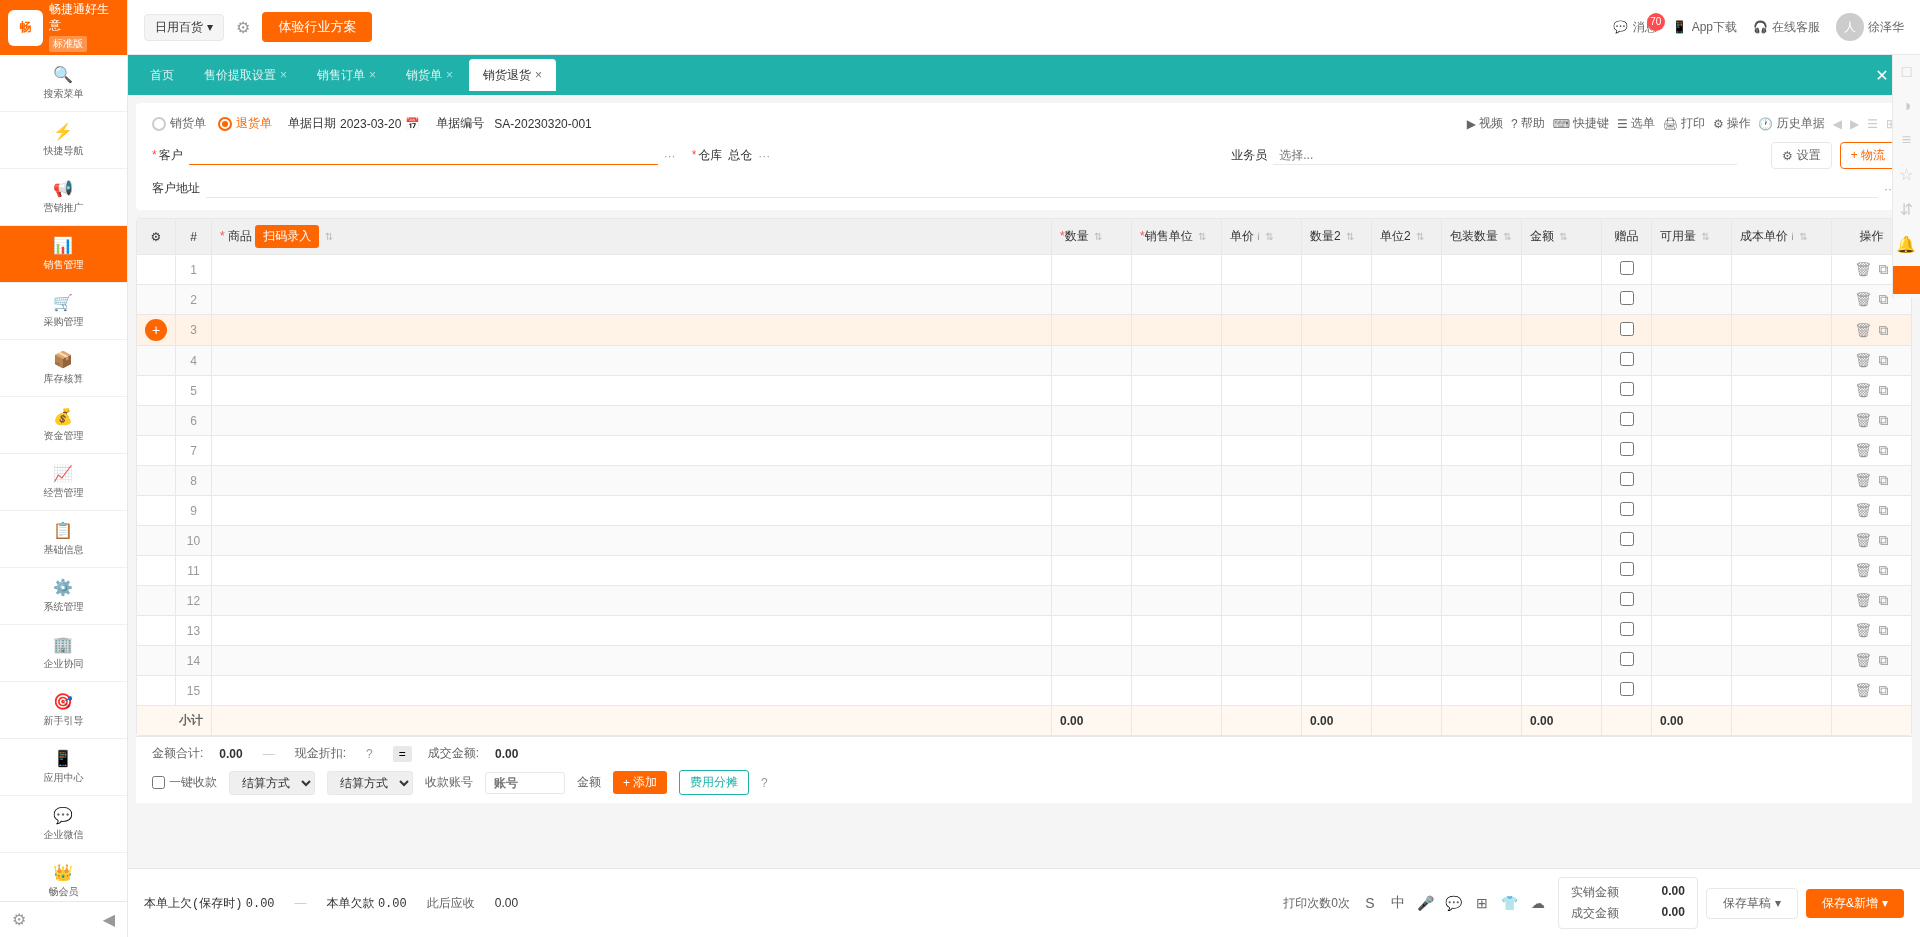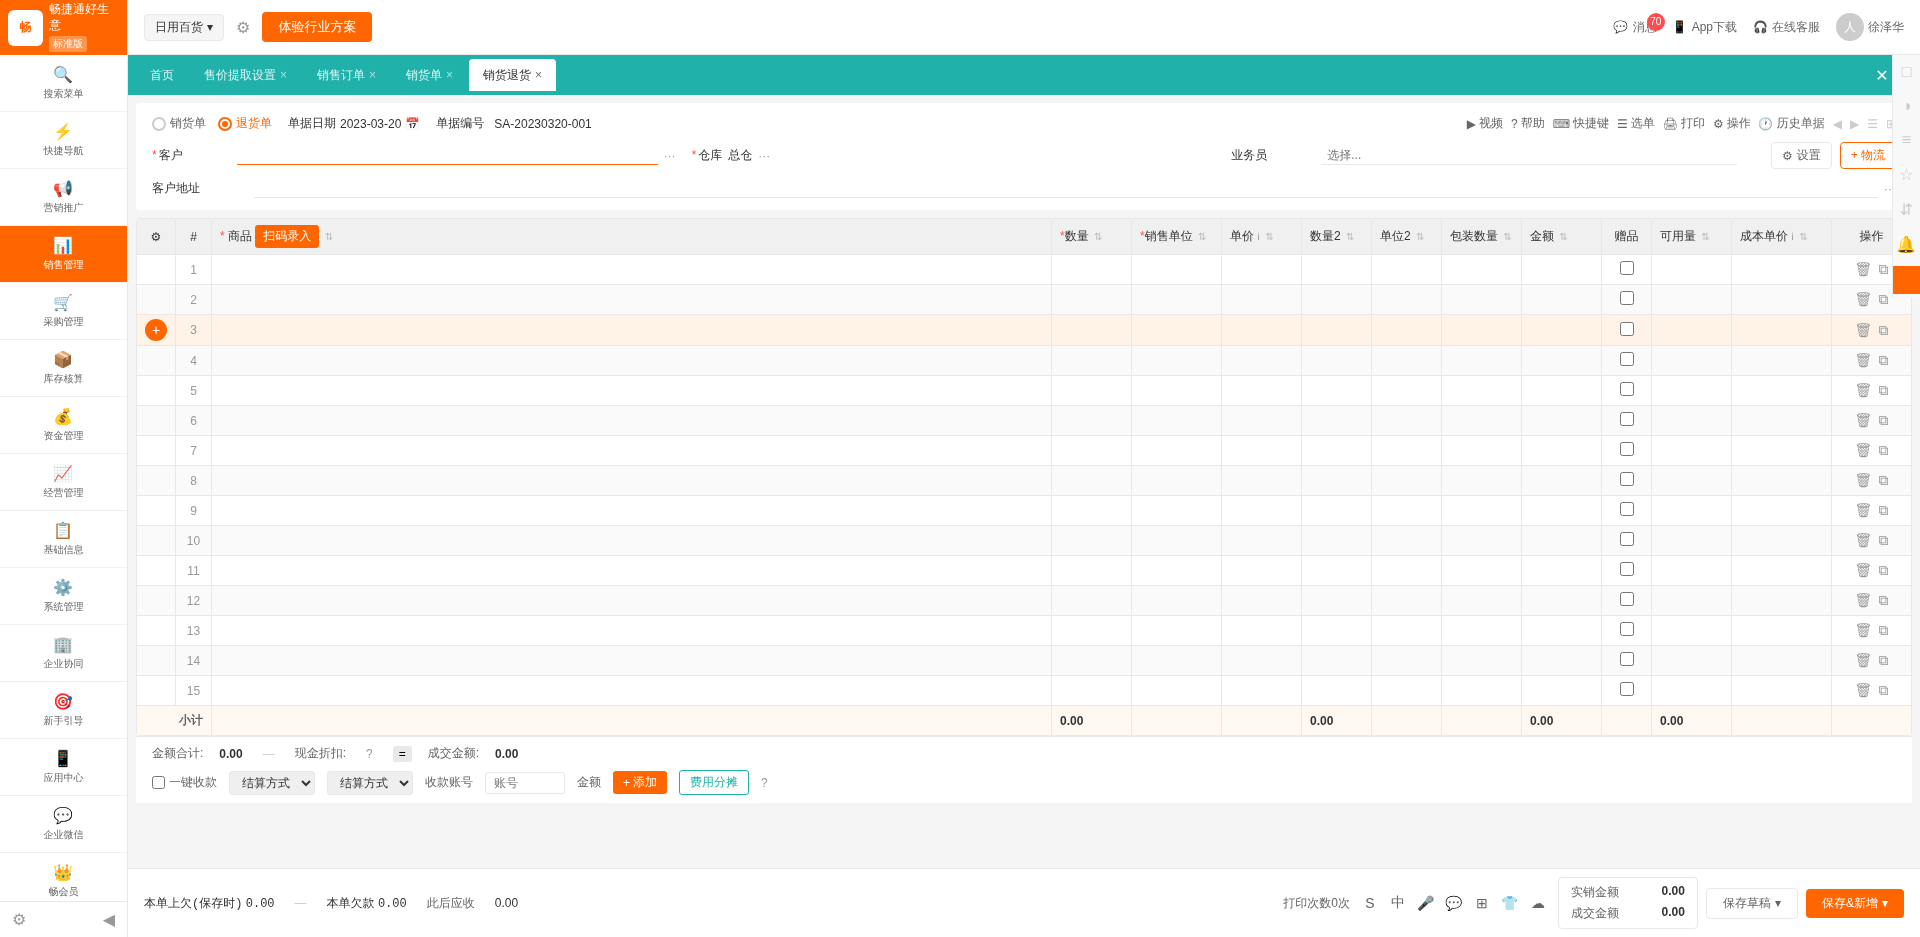--- a/index.html
+++ b/index.html
@@ -42,21 +42,21 @@
 
     
     .content { flex: 1; overflow-y: auto; background: #f5f5f5; padding: 8px; }
 
     
     .form-area { background: #fff; border-radius: 4px; padding: 12px 16px; margin-bottom: 8px; }
     .form-row { display: flex; align-items: center; gap: 16px; margin-bottom: 10px; }
     .form-group { display: flex; align-items: center; gap: 6px; flex: 1; }
     .form-label { color: #333; white-space: nowrap; }
     .form-label.required::before { content: '*'; color: #ff4d4f; margin-right: 2px; }
-    .form-input { border: none; border-bottom: 1px solid #e8e8e8; padding: 2px 6px; color: #1d4ed8; outline: none; flex: 1; min-width: 80px; margin-left: 48px; }
+    .form-input { border: none; border-bottom: 1px solid #e8e8e8; padding: 2px 6px; color: #1d4ed8; outline: none; flex: 1; min-width: 80px; }
     .form-dots { color: #999; cursor: pointer; }
     .radio-group { display: flex; align-items: center; gap: 12px; }
     .radio-item { display: flex; align-items: center; gap: 4px; cursor: pointer; color: #666; }
     .radio-item.active { color: #ff6600; }
     .radio-dot { width: 14px; height: 14px; border: 2px solid #ccc; border-radius: 50%; display: flex; align-items: center; justify-content: center; }
     .radio-dot.active { border-color: #ff6600; }
     .radio-dot.active::after { content: ''; width: 6px; height: 6px; background: #ff6600; border-radius: 50%; }
     .date-field { display: flex; align-items: center; gap: 4px; }
     .date-icon { color: #999; cursor: pointer; }
     .form-toolbar { display: flex; align-items: center; gap: 8px; font-size: 12px; color: #666; }
@@ -86,21 +86,21 @@
     
     .summary-row td { background: #fff8f0; font-weight: bold; color: #333; }
 
     
     .footer { background: #fff; border-top: 1px solid #e8e8e8; padding: 8px 16px; }
     .footer-row1 { display: flex; align-items: center; gap: 16px; margin-bottom: 8px; }
     .footer-eq { background: #e8e8e8; padding: 1px 6px; border-radius: 2px; }
     .footer-row2 { display: flex; align-items: center; gap: 12px; }
     .footer-checkbox { display: flex; align-items: center; gap: 4px; color: #666; }
     .footer-select { border: 1px solid #e8e8e8; padding: 3px 8px; border-radius: 3px; color: #333; }
-    .footer-input-small { border: 1px solid #e8e8e8; padding: 3px 8px; border-radius: 3px; width: 80px; }
+    .footer-input-small { border: 1px solid #e8e8e8; padding: 3px 8px; border-radius: 3px; width: 80px; font-weight: bold; }
     .footer-add-btn { background: #ff6600; color: #fff; border: none; border-radius: 3px; padding: 3px 10px; cursor: pointer; display: flex; align-items: center; gap: 3px; }
     .footer-split-btn { background: #fff; border: 1px solid #20b2aa; color: #20b2aa; border-radius: 3px; padding: 3px 10px; cursor: pointer; }
     .footer-help { color: #999; cursor: pointer; }
 
     
     .bottom-bar { background: #fff; border-top: 1px solid #e8e8e8; padding: 8px 16px; display: flex; align-items: center; gap: 20px; }
     .bottom-stat { color: #666; }
     .bottom-stat span { color: #333; font-family: Liberation Mono, monospace; }
     .bottom-bar-right { margin-left: auto; display: flex; align-items: center; gap: 8px; }
     .taskbar-icons { display: flex; gap: 4px; }

